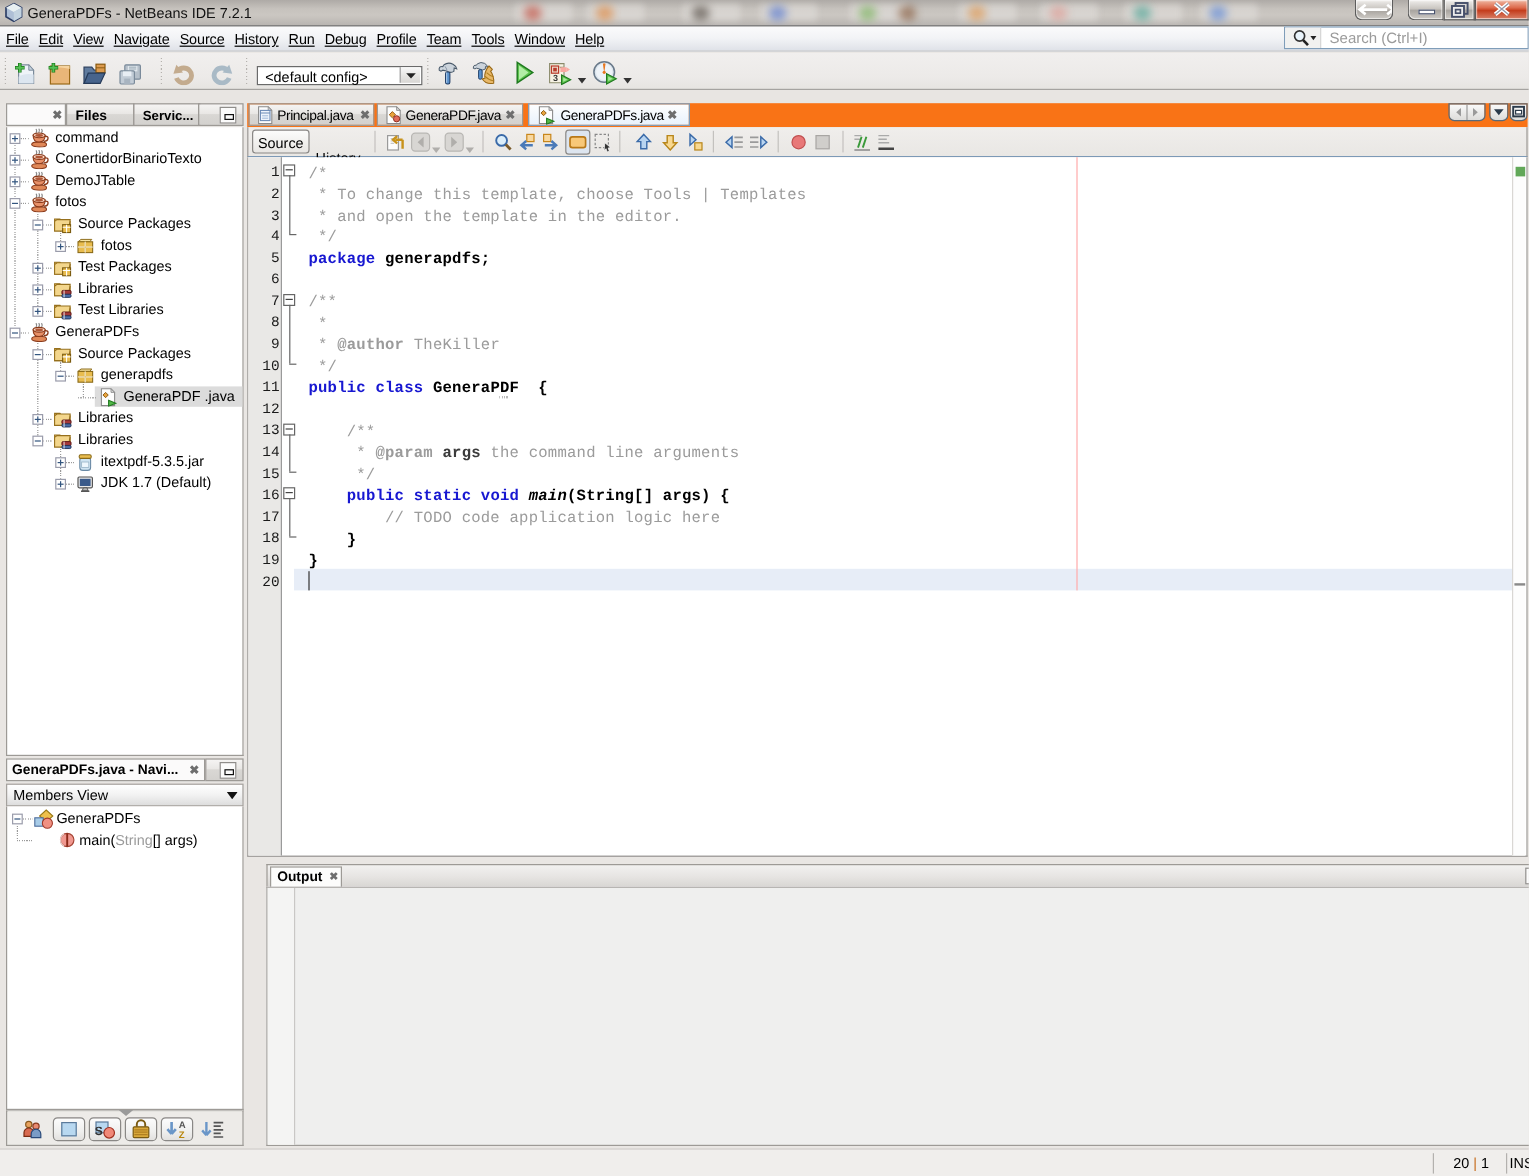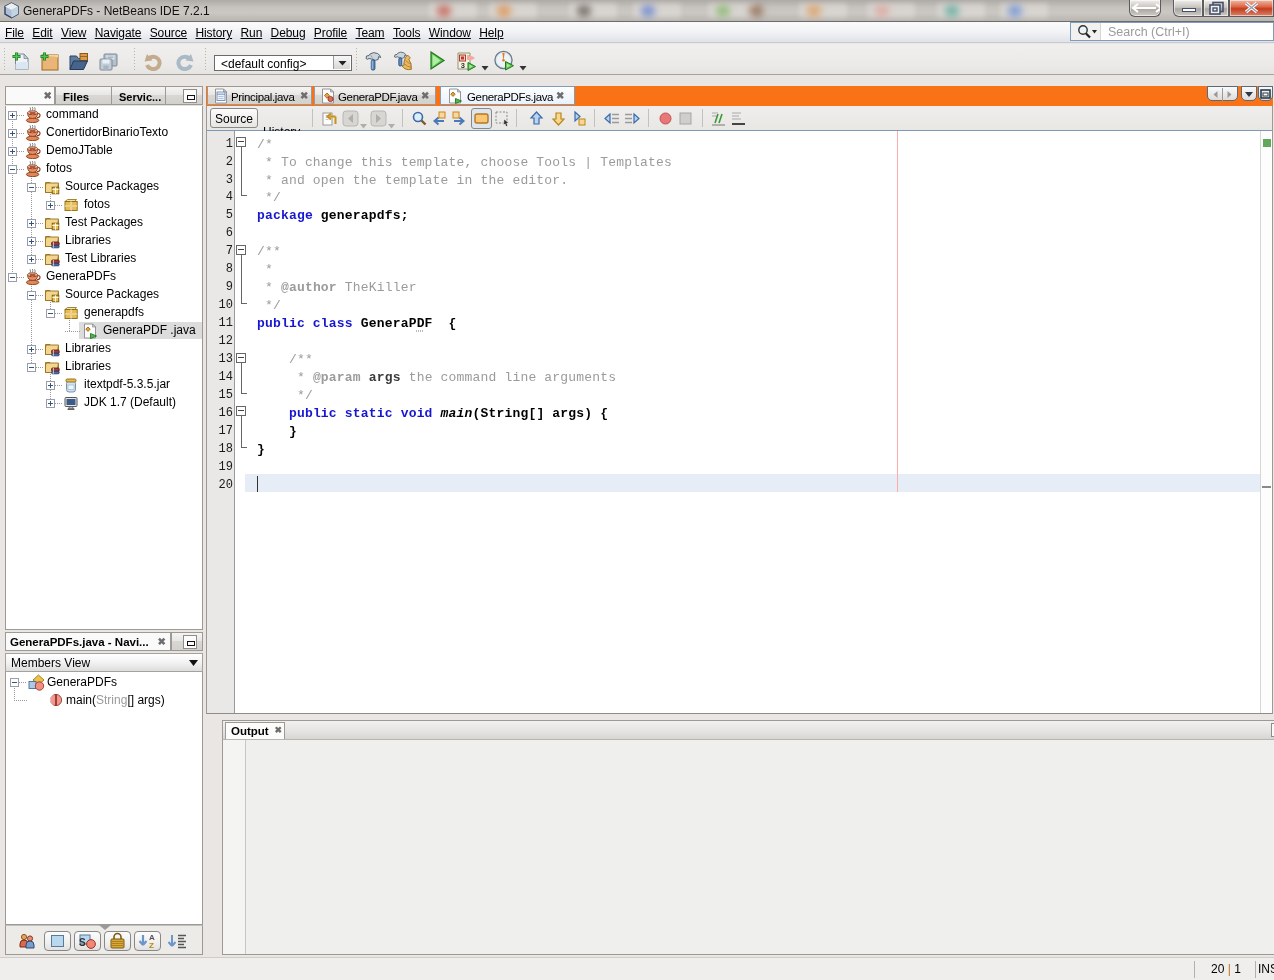--- a/index.html
+++ b/index.html
@@ -723,20 +723,21 @@
 <span class="c">/**</span>
 <span class="c"> *</span>
 <span class="c"> * <b>@author</b> TheKiller</span>
 <span class="c"> */</span>
 <span class="k">public class</span> GeneraPDF  {
 
 <span class="c">    /**</span>
 <span class="c">     * <b>@param</b> <b style="color:#3b3b3b">args</b> the command line arguments</span>
 <span class="c">     */</span>
     <span class="k">public static void</span> <i>main</i>(String[] args) {
+<span class="c">        // TODO code application logic here</span>
     }
 }
 </div>
     <div class="abs" style="left:49.5px;top:344.5px;width:1.6px;height:16px;background:#333"></div>
     <div id="stripe">
       <div style="position:absolute;left:2px;top:8px;width:8px;height:8px;background:#62a859;"></div>
       <div style="position:absolute;left:1px;top:355px;width:9px;height:2px;background:#8a8a8a;"></div>
     </div>
   </div>
   <div id="output">

